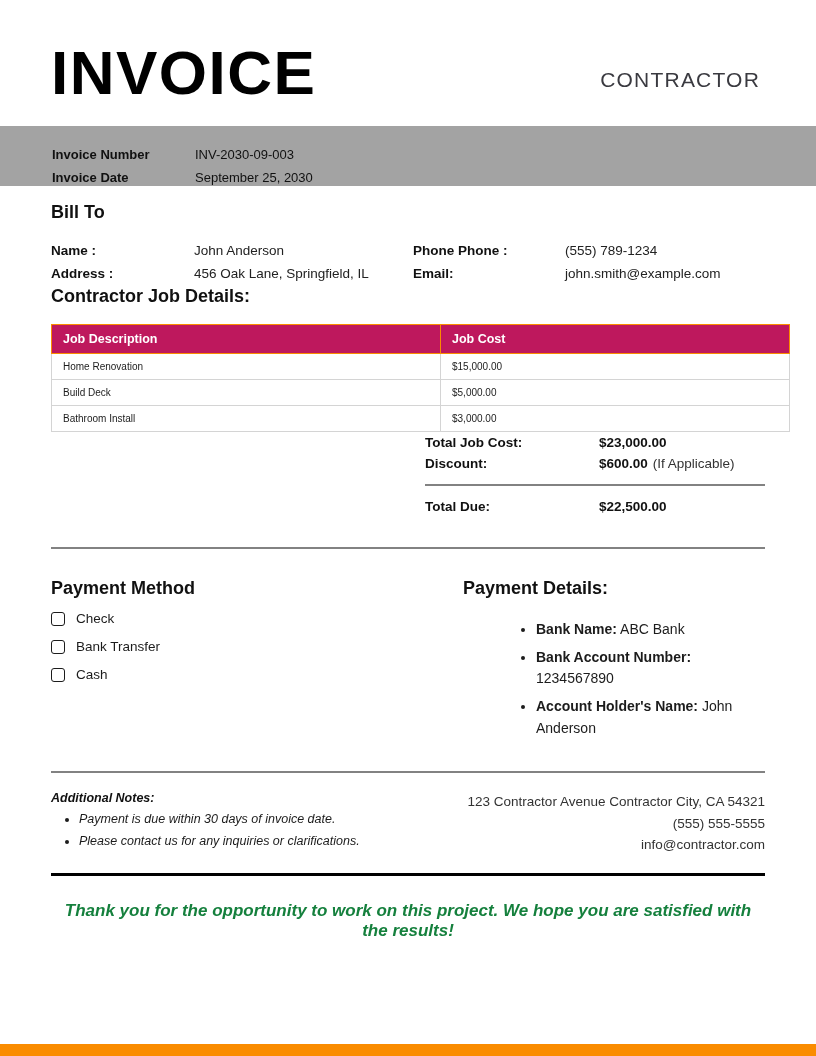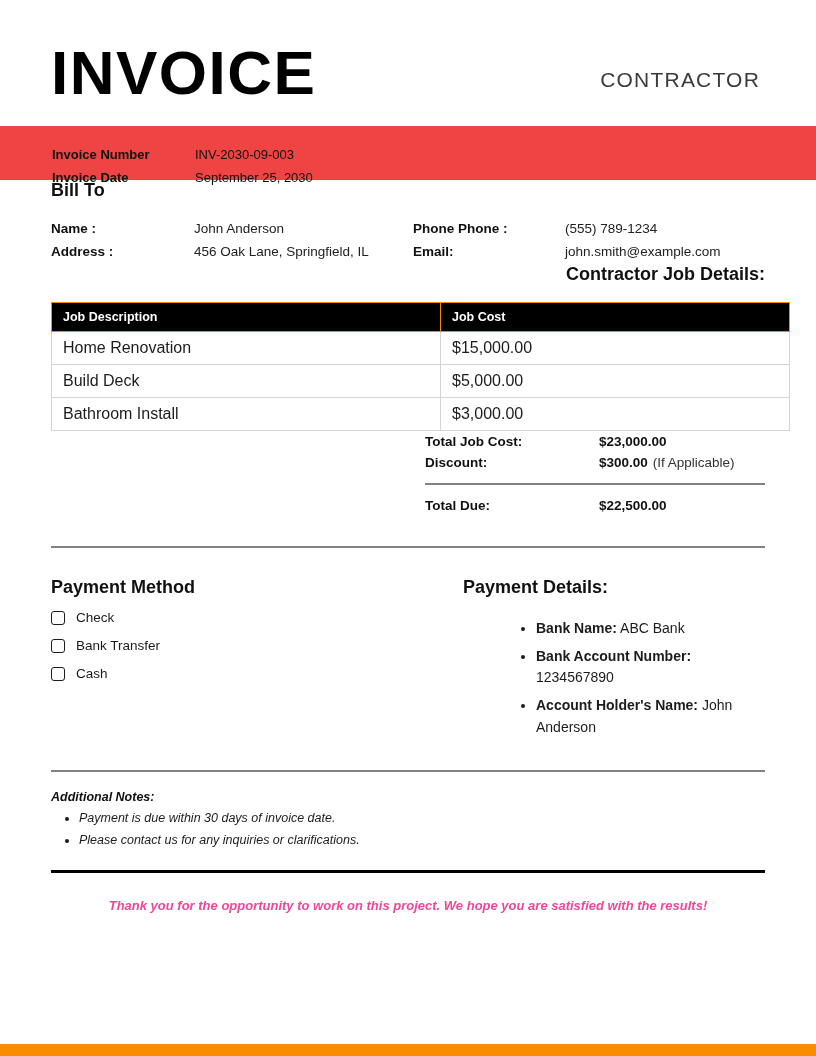--- a/index.html
+++ b/index.html
@@ -36,22 +36,22 @@
     right: 56px;
     top: 68px;
     font-size: 21px;
     letter-spacing: 1.2px;
     color: #3a3a40;
     font-weight: 400;
   }
 
   
   .meta-band {
-    background: #ef4444;
-    height: 54px;
+    background: #a3a3a3;
+    height: 60px;
     padding: 0;
     position: relative;
   }
   .meta-table {
     position: absolute;
     left: 52px;
     top: 20px;
     border-collapse: collapse;
   }
   .meta-table td {
@@ -64,21 +64,21 @@
   .meta-label {
     font-weight: 700;
     width: 143px;
   }
   .meta-value {
     font-weight: 400;
   }
 
   
   .content {
-    padding: 0 51px;
+    padding: 16px 51px;
   }
 
   h2.section-title {
     font-size: 18px;
     font-weight: 700;
     margin: 0;
     color: #111111;
   }
 
   .billto-title { margin-top: 26px; }
@@ -100,40 +100,40 @@
     width: 143px;
     flex: none;
     color: #111111;
   }
   .billto-val {
     font-weight: 400;
     color: #222222;
   }
   .billto-col.right .billto-key { width: 152px; }
 
-  .jobdetails-title { margin-top: 32px; text-align: right; }
+  .jobdetails-title { margin-top: 32px; }
 
   
   table.job-table {
     width: 714px;
     border-collapse: collapse;
     margin-top: 17px;
     table-layout: fixed;
   }
   table.job-table th {
-    background: #000000;
+    background: #be185d;
     color: #ffffff;
     font-size: 12.5px;
     font-weight: 700;
     text-align: left;
     padding: 7px 0 7px 11px;
     border: 1px solid #fa8c00;
   }
   table.job-table td {
-    font-size: 16px;
+    font-size: 10px;
     font-weight: 400;
     color: #1c1c1c;
     padding: 7px 0 7px 11px;
     border: 1px solid #d4d4d4;
   }
   .col-desc { width: 377px; }
   .col-cost { width: 337px; }
 
   
   .totals-wrap {
@@ -251,24 +251,24 @@
     margin-bottom: 2px;
   }
   .contact-line {
     font-size: 13.5px;
     line-height: 1.58;
     color: #333333;
   }
 
   .thankyou {
     text-align: center;
-    font-size: 13px;
+    font-size: 17px;
     font-weight: 700;
     font-style: italic;
-    color: #ec4899;
+    color: #15803d;
     margin-top: 25px;
   }
 
   .bottom-bar {
     position: absolute;
     left: 0;
     right: 0;
     bottom: 0;
     height: 12px;
     background: #fa8c00;
@@ -354,21 +354,21 @@
   </table>
 
   <div class="totals-wrap">
     <div class="totals">
       <div class="totals-row">
         <span class="totals-key">Total Job Cost:</span>
         <span class="totals-val">$23,000.00</span>
       </div>
       <div class="totals-row">
         <span class="totals-key">Discount:</span>
-        <span class="totals-val">$300.00</span>
+        <span class="totals-val">$600.00</span>
         <span class="totals-note" style="margin-left:5px;">(If Applicable)</span>
       </div>
       <div class="totals-divider"></div>
       <div class="totals-row">
         <span class="totals-key">Total Due:</span>
         <span class="totals-val">$22,500.00</span>
       </div>
     </div>
   </div>
 
@@ -417,20 +417,25 @@
   <div class="rule-gray"></div>
 
   <div class="notes-section">
     <div class="notes-left">
       <div class="notes-title">Additional Notes:</div>
       <ul class="notes-list">
         <li>Payment is due within 30 days of invoice date.</li>
         <li>Please contact us for any inquiries or clarifications.</li>
       </ul>
     </div>
+    <div class="notes-right">
+      <div class="contact-line">123 Contractor Avenue Contractor City, CA 54321</div>
+      <div class="contact-line">(555) 555-5555</div>
+      <div class="contact-line">info@contractor.com</div>
+    </div>
   </div>
 
   <div class="spacer-18"></div>
   <div class="rule-black"></div>
 
   <div class="thankyou">Thank you for the opportunity to work on this project. We hope you are satisfied with the results!</div>
 
 </div>
 
 <div class="bottom-bar"></div>

